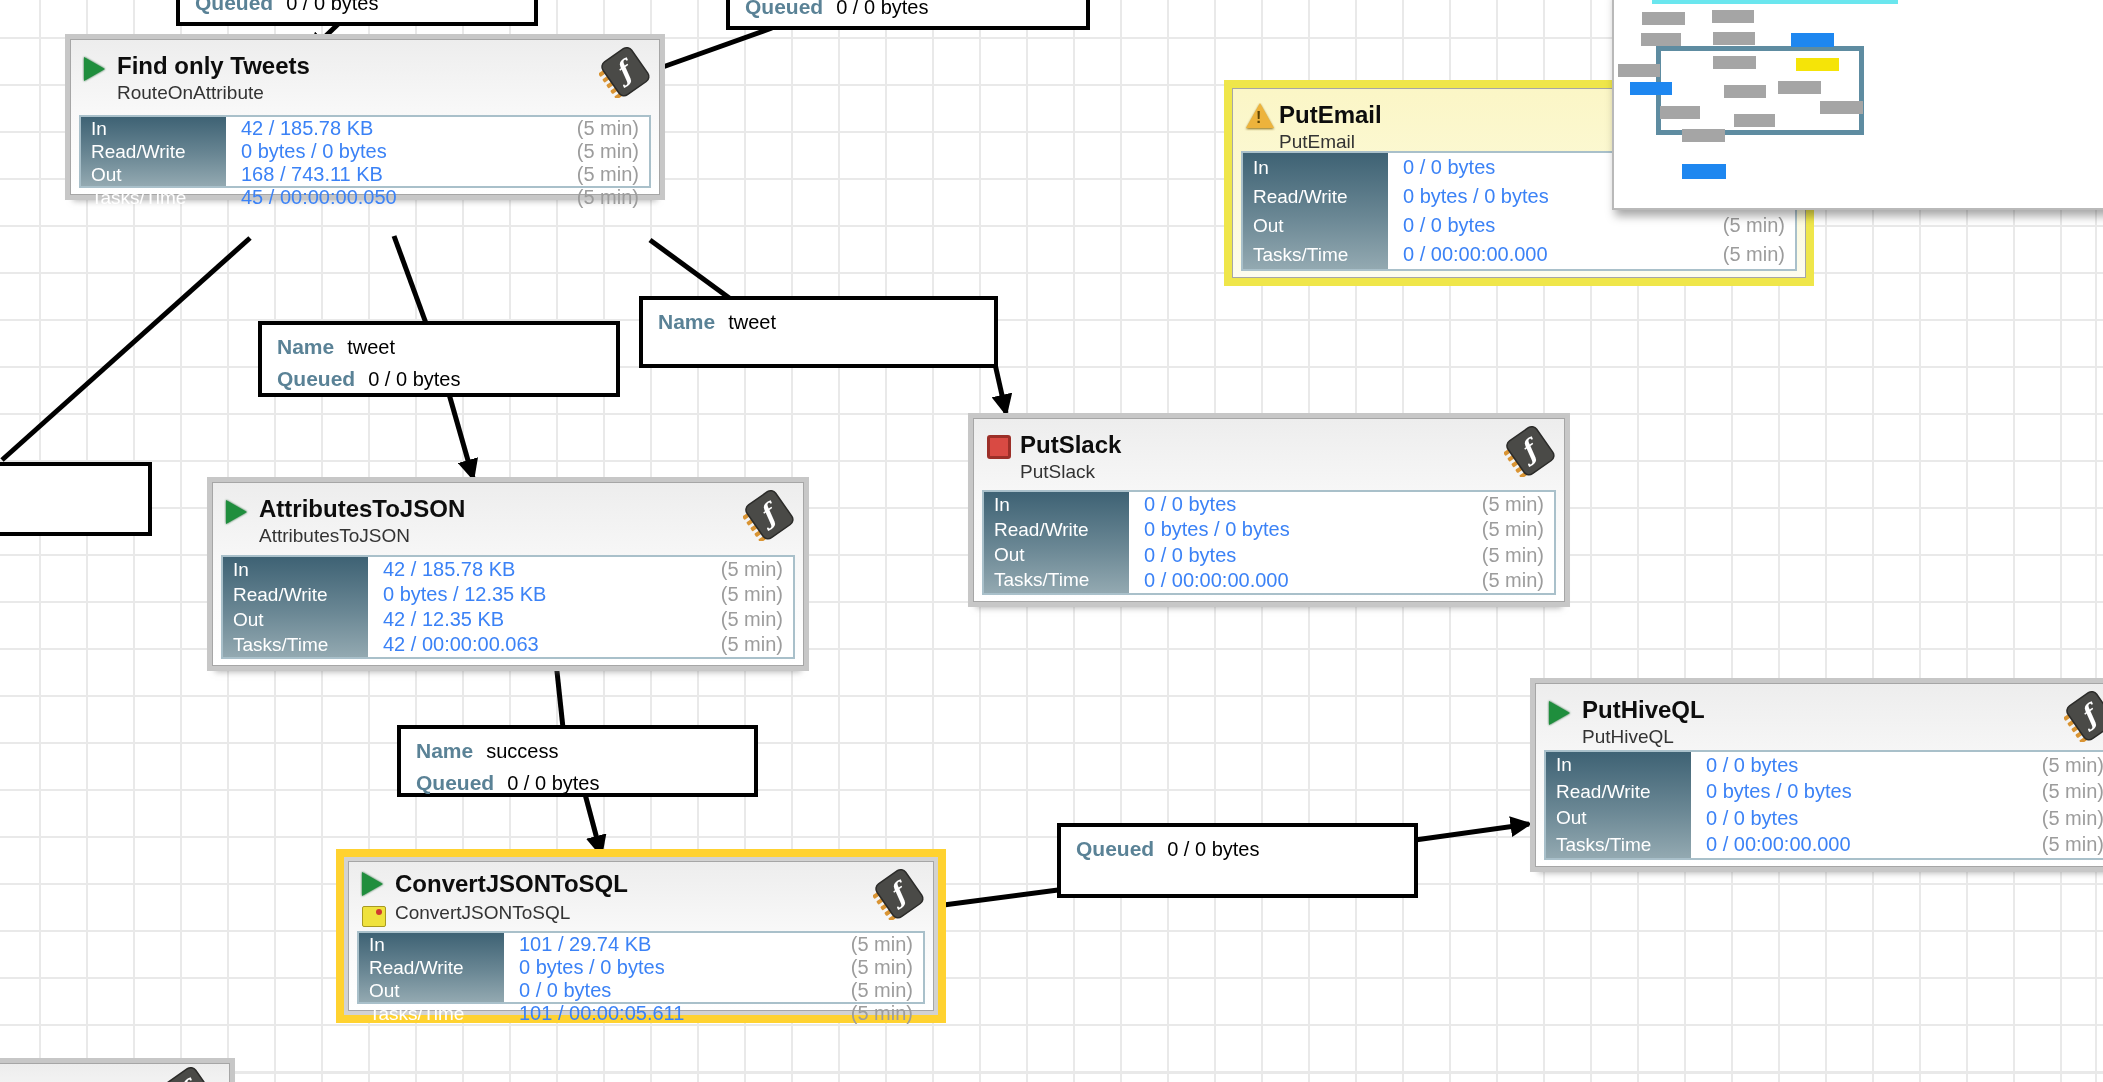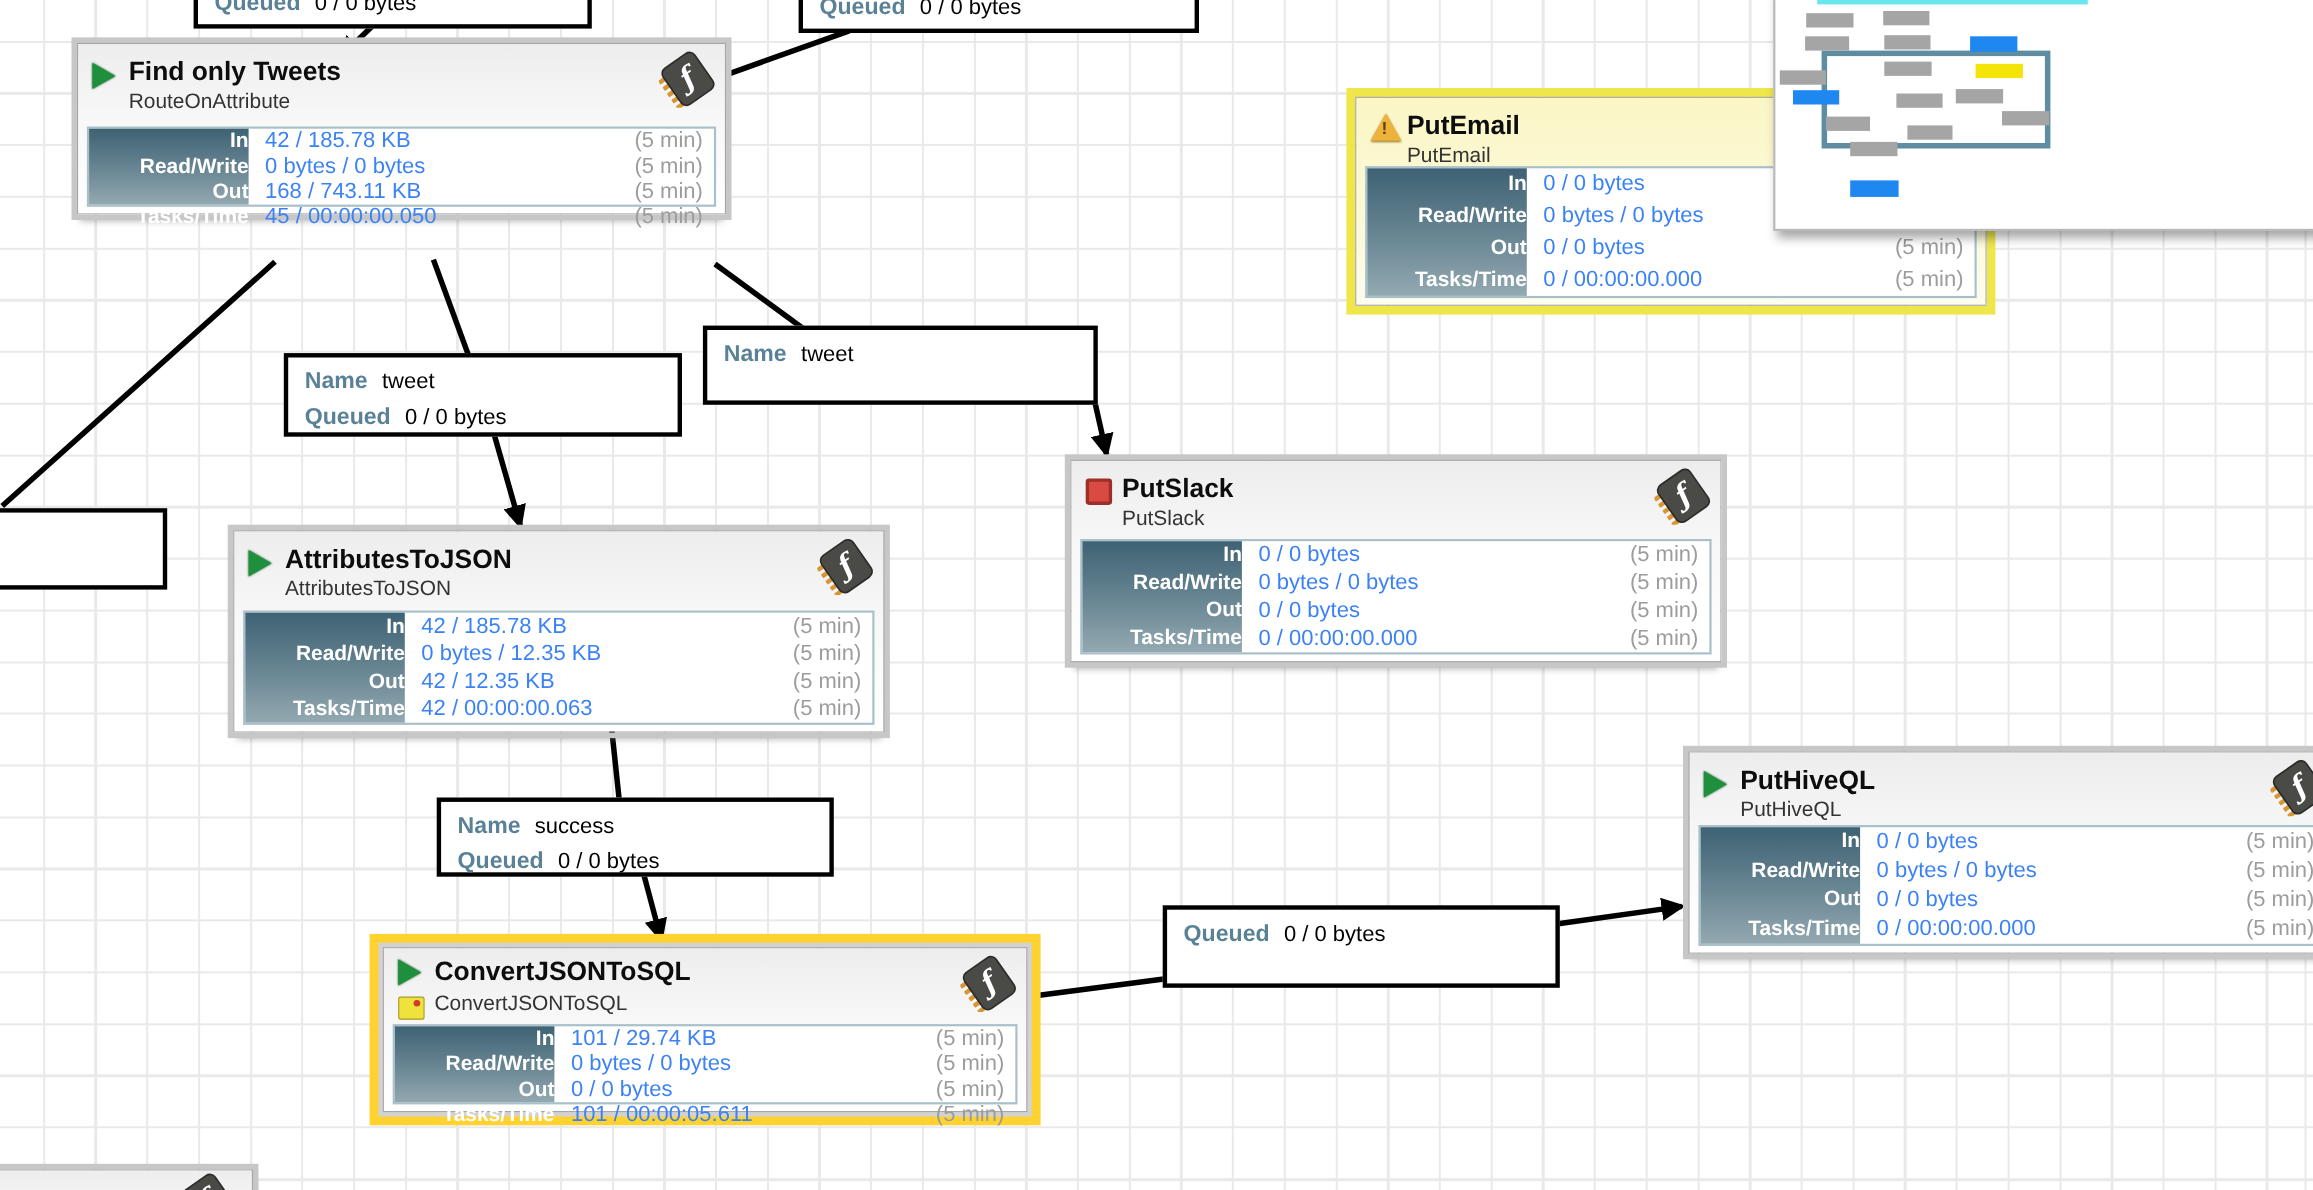--- a/index.html
+++ b/index.html
@@ -52,21 +52,21 @@
   .chip-icon { position:absolute; right:8px; top:6px; }
 
   .stats {
     position:absolute; left:8px; right:8px; bottom:6px;
     background:#ffffff; border:2px solid #A9C0CA;
     display:grid; grid-template-rows:repeat(4,1fr);
   }
   .stats::before { content:""; position:absolute; left:0; top:0; bottom:0; width:145px;
     background:linear-gradient(180deg,#3E6274 0%, #6A8794 55%, #93A9B1 100%); }
   .srow { display:flex; align-items:center; position:relative; }
-  .skey { flex:0 0 145px; padding-left:10px; color:#fff; font-weight:bold; font-size:19px; white-space:nowrap;text-align:right; }
+  .skey { flex:0 0 145px; padding-left:10px; color:#fff; font-weight:normal; font-size:19px; white-space:nowrap; }
   .sval { flex:1 1 auto; padding-left:15px; font-size:20px; color:#3b82f6; white-space:nowrap; }
   .swin { padding-right:10px; font-size:20px; color:#9c9c9c; white-space:nowrap;margin-left:26px; }
 
   
   #p-fot     { left:70px;   top:39px;  width:590px; height:156px; }
   #p-fot .stats    { top:75px; }
   #p-email   { left:1232px; top:88px;  width:574px; height:190px; }
   #p-email .stats  { top:62px; }
   #p-attr    { left:212px;  top:482px; width:592px; height:184px; }
   #p-attr .stats   { top:72px; }

